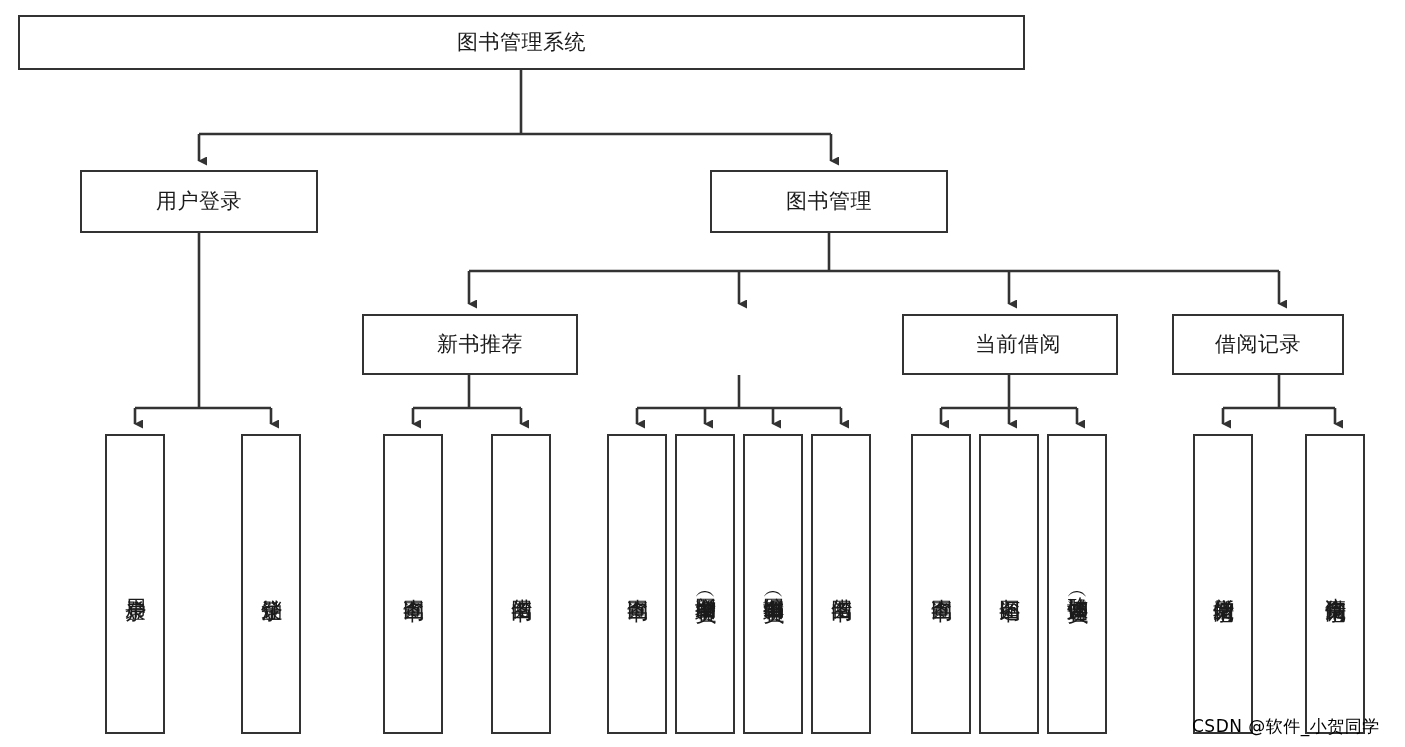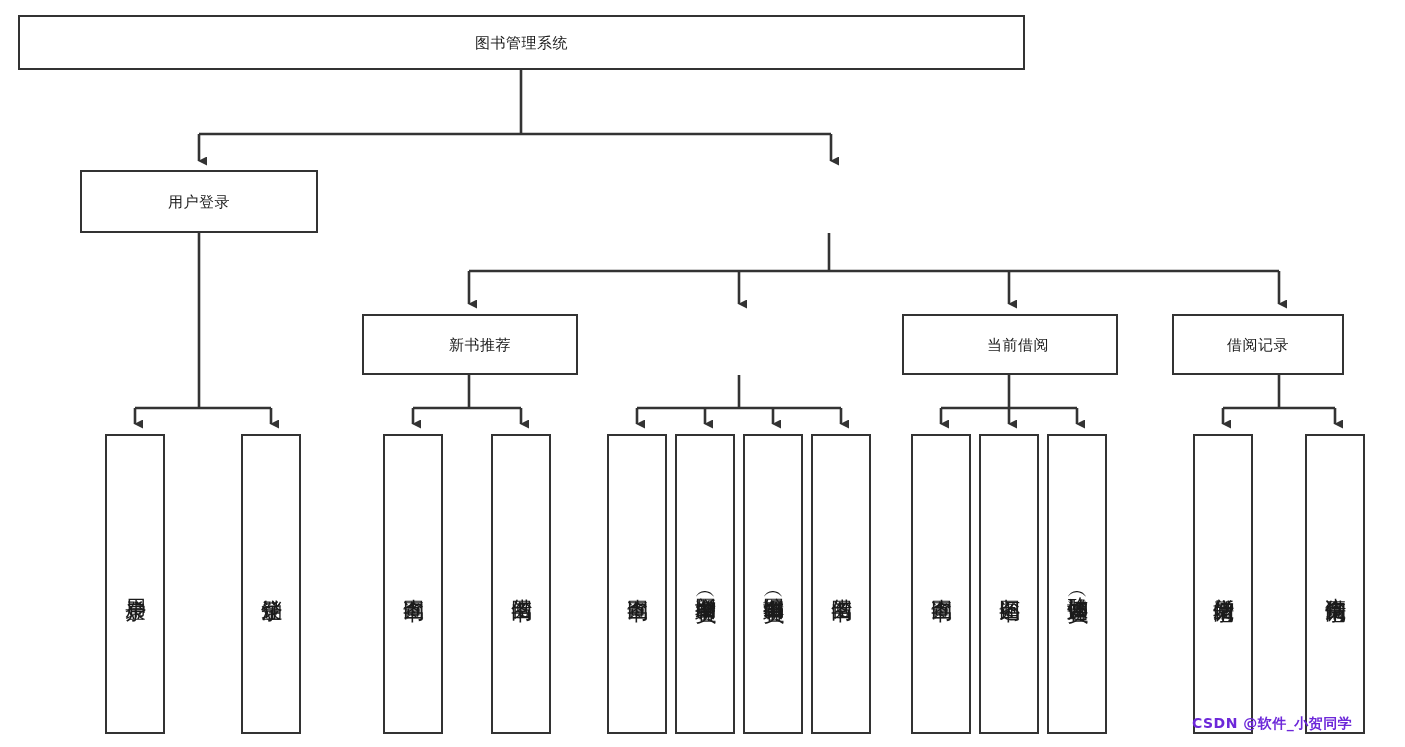--- a/index.html
+++ b/index.html
@@ -31,46 +31,45 @@
     box-sizing: border-box;
     border: 2px solid #333333;
     background: #ffffff;
     display: flex;
     align-items: center;
     justify-content: center;
     color: #1b1b1b;
     z-index: 2;
   }
   .node.horizontal {
-    font-size: 15px;
+    font-size: 21px;
     letter-spacing: 0.5px;
     line-height: 1.2;
   }
   .node.vertical {
     writing-mode: vertical-rl;
     text-orientation: upright;
     font-size: 21px;
     line-height: 1.32;
     letter-spacing: 1px;
     padding: 6px 0;
   }
   .node.vertical .vtext {
     writing-mode: vertical-rl;
     text-orientation: upright;
     text-align: center;
     white-space: nowrap;
   }
   .watermark {
     position: absolute;
-    color: #6d28d9;
-    font-size: 14px;
+    color: #000000;
+    font-size: 17px;
     white-space: nowrap;
     z-index: 3;
     letter-spacing: 0.5px;
-    font-weight: bold;
   }
 </style>
 </head>
 <body>
 
 <div id="canvas">
 
   <svg id="edges" viewBox="0 0 1405 747" xmlns="http://www.w3.org/2000/svg">
     <defs>
       <marker id="arrow" markerWidth="9" markerHeight="9" refX="4.5" refY="8" orient="auto" markerUnits="userSpaceOnUse">
@@ -121,20 +120,23 @@
     </g>
   </svg>
 
   <div class="node horizontal" style="left:18px; top:15px; width:1007px; height:55px;">
     <span>图书管理系统</span>
   </div>
 
   <div class="node horizontal" style="left:80px; top:170px; width:238px; height:63px;">
     <span>用户登录</span>
   </div>
+  <div class="node horizontal" style="left:710px; top:170px; width:238px; height:63px;">
+    <span>图书管理</span>
+  </div>
 
   <div class="node horizontal" style="left:362px; top:314px; width:216px; height:61px;padding-left:20px;">
     <span>新书推荐</span>
   </div>
   <div class="node horizontal" style="left:902px; top:314px; width:216px; height:61px;padding-left:16px;">
     <span>当前借阅</span>
   </div>
   <div class="node horizontal" style="left:1172px; top:314px; width:172px; height:61px;">
     <span>借阅记录</span>
   </div>

